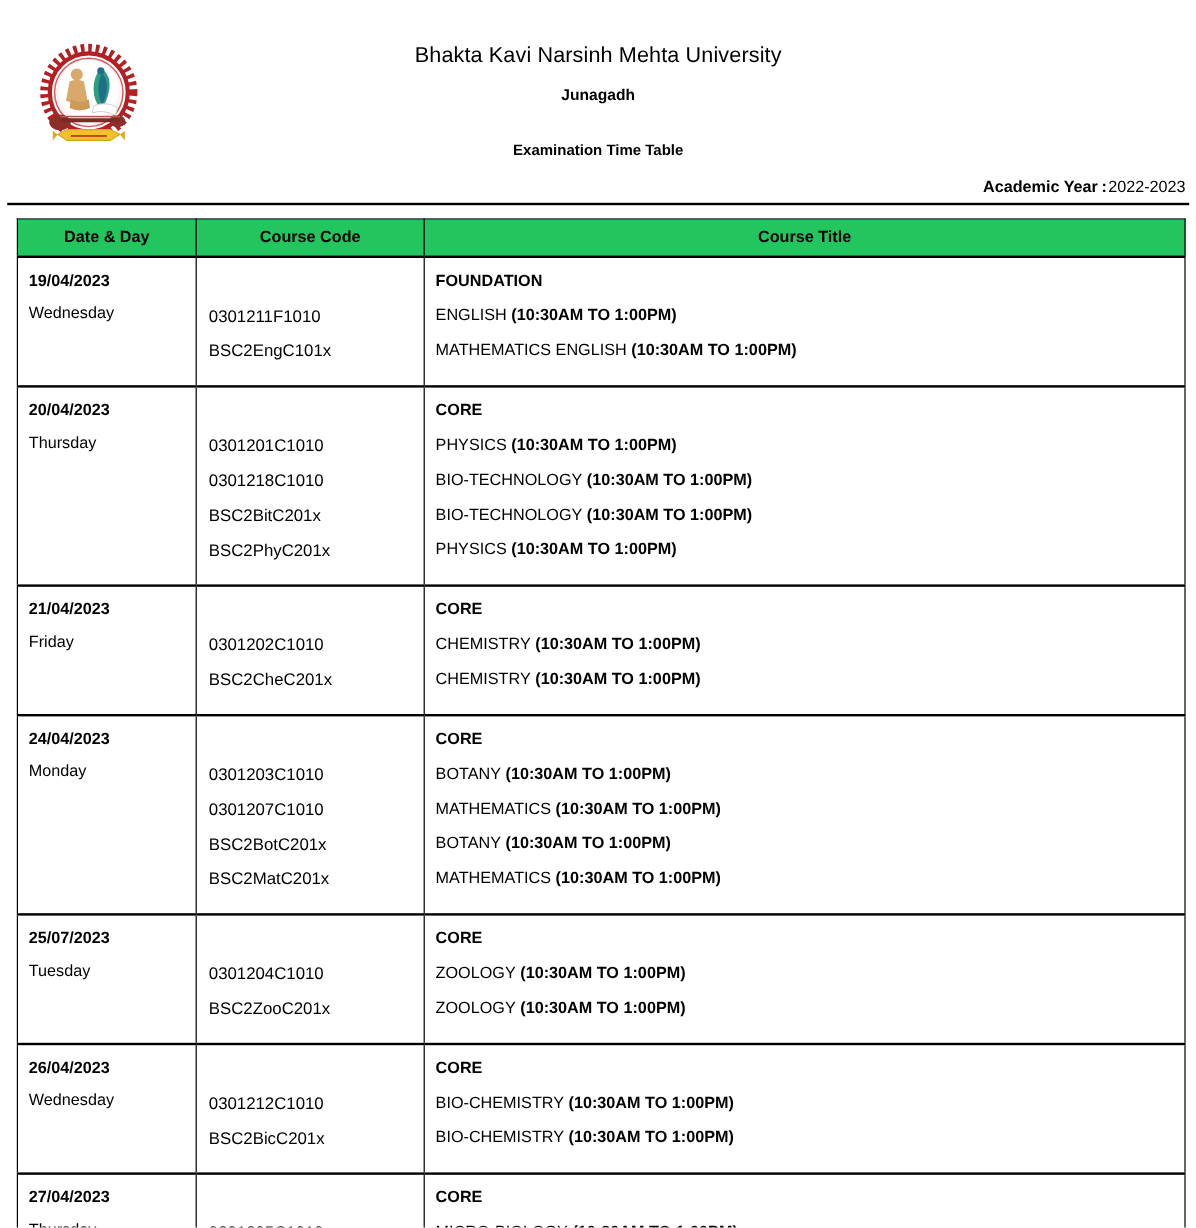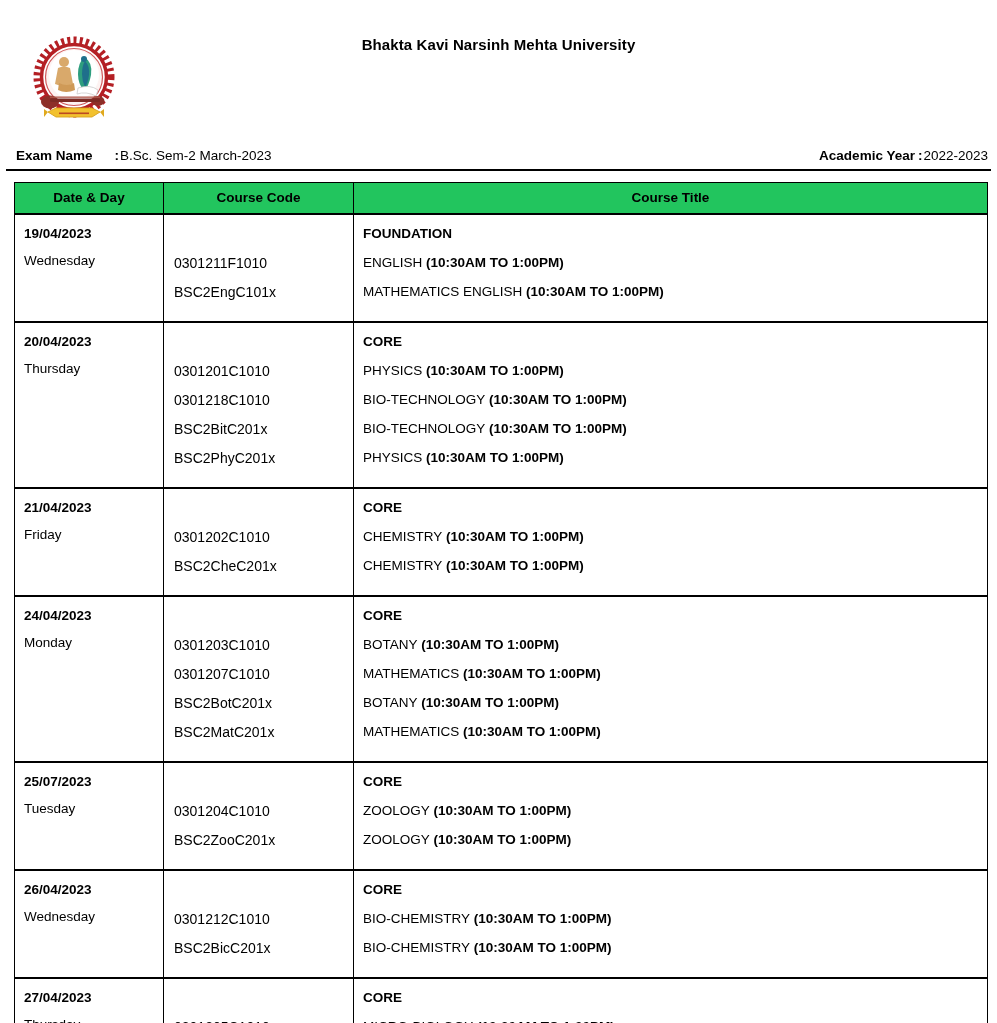--- a/index.html
+++ b/index.html
@@ -33,22 +33,22 @@
 
   .title-block {
     position: absolute;
     left: 0;
     right: 0;
     top: 0;
     text-align: center;
     pointer-events: none;
   }
   .uni-name {
-    font-size: 15px;
-    font-weight: bold;
+    font-size: 18px;
+    font-weight: normal;
     letter-spacing: 0.1px;
     padding-top: 37px;
     line-height: 1.1;
   }
   .uni-city {
     font-size: 13px;
     font-weight: bold;
     padding-top: 15px;
     line-height: 1.1;
   }
@@ -219,26 +219,25 @@
         <path d="M72 79 l4 -3 v8 z" fill="#e0a91d"></path>
         <rect x="31" y="79.5" width="30" height="1.6" fill="#a8201f" opacity="0.75"></rect>
       </g>
 
       <path id="arcpath" d="M20 44 a26 26 0 0 1 52 0" fill="none"></path>
     </svg>
   </div>
 
   <div class="title-block">
     <div class="uni-name">Bhakta Kavi Narsinh Mehta University</div>
+    <div class="uni-city">Junagadh</div>
+    <div class="doc-subtitle">Examination Time Table</div>
   </div>
 
   <div class="meta-row">
-    <div class="meta-left">
-      <span class="meta-label">Exam Name</span><span class="meta-colon">:</span><span class="meta-value">B.Sc. Sem-2 March-2023</span>
-    </div>
     <div class="meta-right">
       <span class="meta-label">Academic Year</span><span class="meta-colon tight">:</span><span class="meta-value">2022-2023</span>
     </div>
   </div>
 
   <div class="header-rule"></div>
 </div>
 
 <div class="tt-wrap">
   <table class="timetable">

